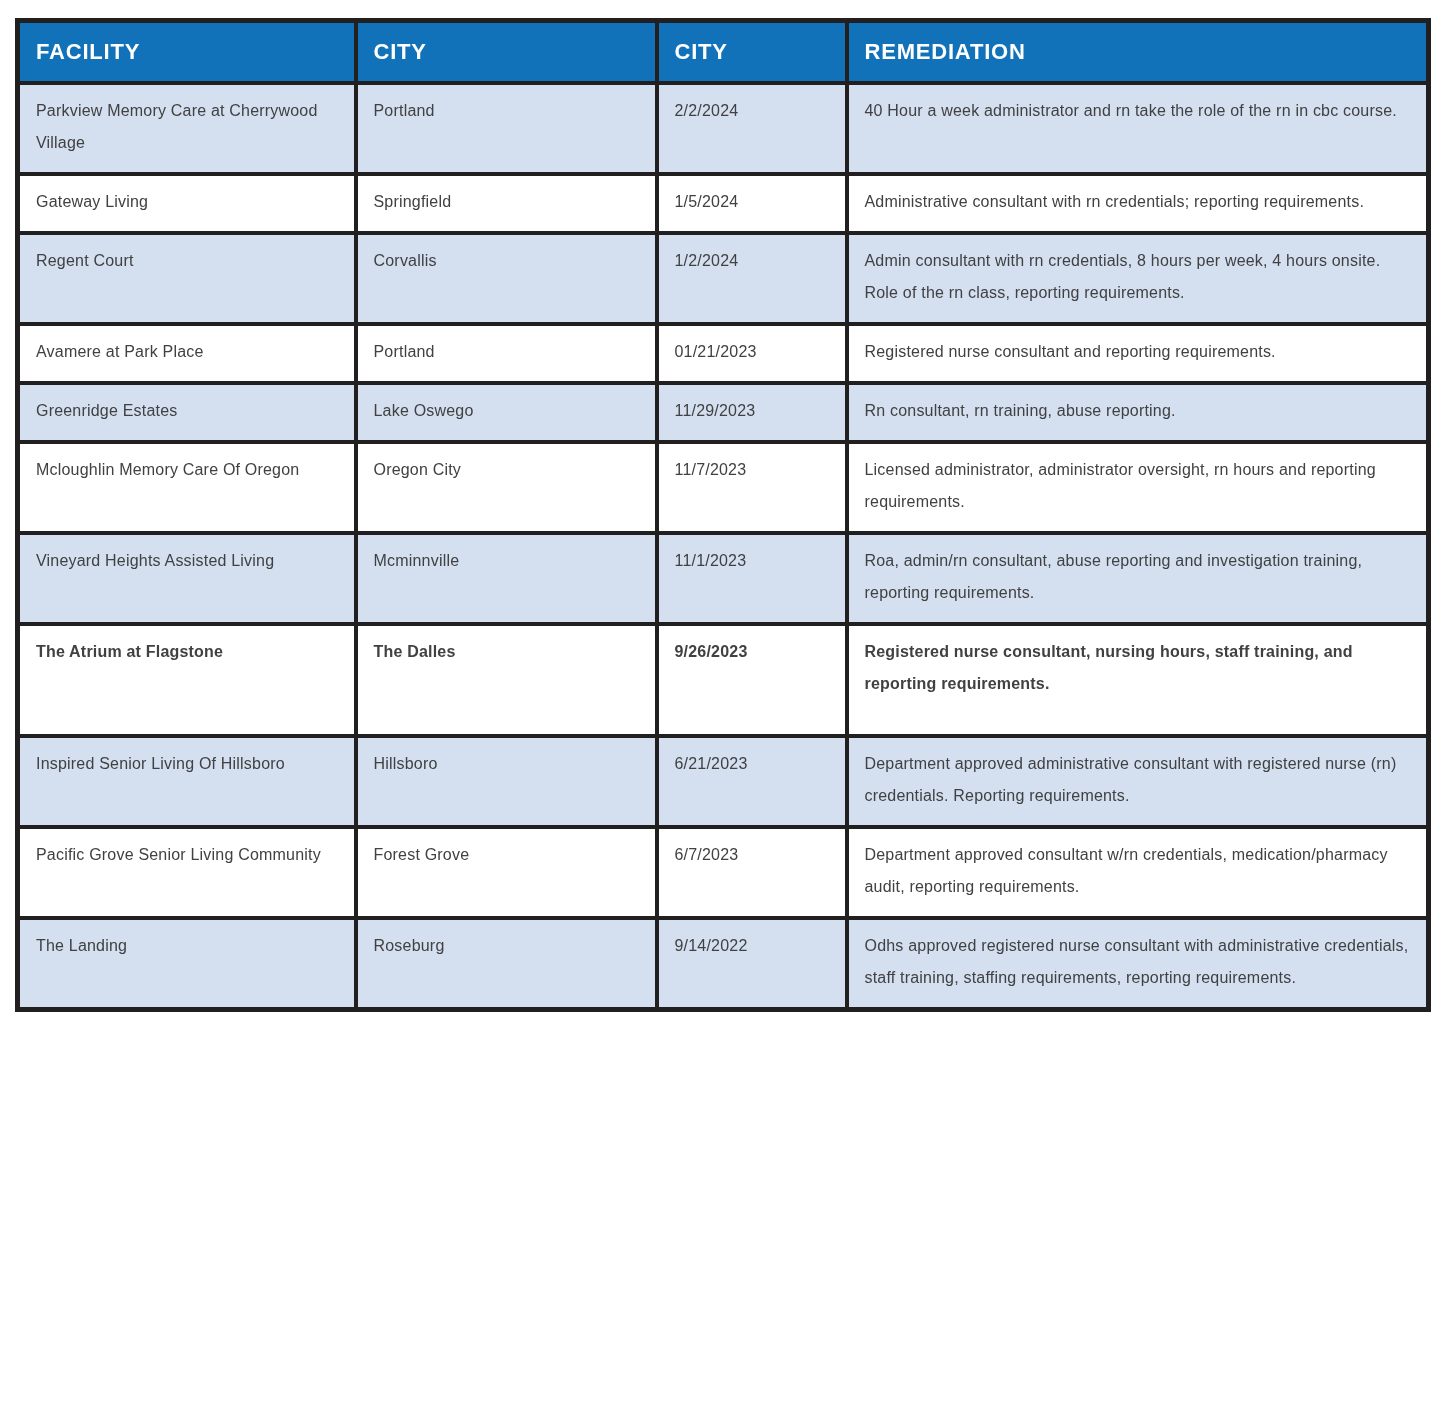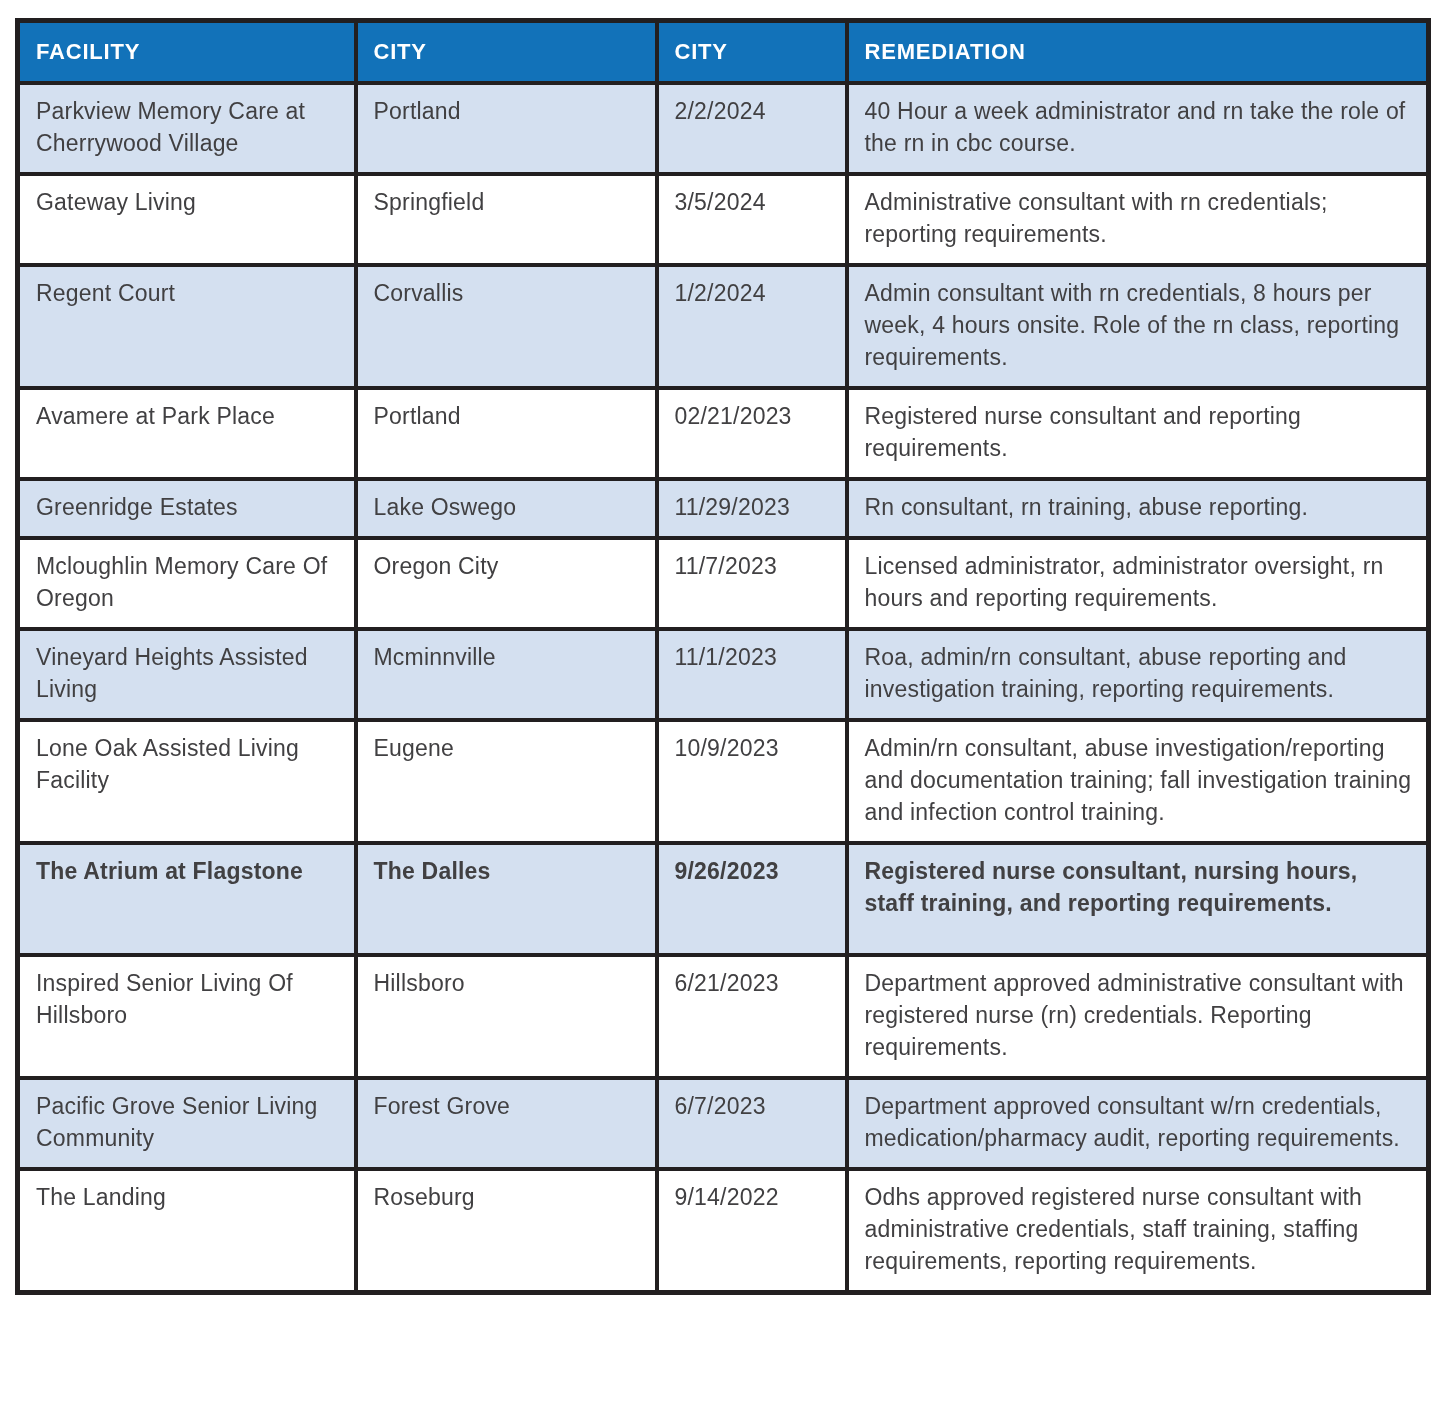--- a/index.html
+++ b/index.html
@@ -27,21 +27,21 @@
     border-collapse: collapse;
     table-layout: fixed;
     width: 1411px;
     border: 5px solid var(--border);
   }
   th, td {
     border: 4px solid var(--border);
     vertical-align: top;
     text-align: left;
     padding: 10px 14px 13px 16px;
-    font-size: 23px;
+    font-size: 16px;
     line-height: 32px;
     color: var(--text);
     letter-spacing: 0.2px;
     overflow-wrap: break-word;
   }
   thead th {
     background: var(--header-bg);
     color: var(--header-text);
     font-weight: bold;
     font-size: 22px;
@@ -75,58 +75,52 @@
     <tbody>
       <tr>
         <td>Parkview Memory Care at Cherrywood Village</td>
         <td>Portland</td>
         <td>2/2/2024</td>
         <td>40 Hour a week administrator and rn take the role of the rn in cbc course.</td>
       </tr>
       <tr>
         <td>Gateway Living</td>
         <td>Springfield</td>
-        <td>3/5/2024</td>
+        <td>1/5/2024</td>
         <td>Administrative consultant with rn credentials; reporting requirements.</td>
       </tr>
       <tr>
         <td>Regent Court</td>
         <td>Corvallis</td>
         <td>1/2/2024</td>
         <td>Admin consultant with rn credentials, 8 hours per week, 4 hours onsite. Role of the rn class, reporting requirements.</td>
       </tr>
       <tr>
         <td>Avamere at Park Place</td>
         <td>Portland</td>
-        <td>02/21/2023</td>
+        <td>01/21/2023</td>
         <td>Registered nurse consultant and reporting requirements.</td>
       </tr>
       <tr>
         <td>Greenridge Estates</td>
         <td>Lake Oswego</td>
         <td>11/29/2023</td>
         <td>Rn consultant, rn training, abuse reporting.</td>
       </tr>
       <tr>
         <td>Mcloughlin Memory Care Of Oregon</td>
         <td>Oregon City</td>
         <td>11/7/2023</td>
         <td>Licensed administrator, administrator oversight, rn hours and reporting requirements.</td>
       </tr>
       <tr>
         <td>Vineyard Heights Assisted Living</td>
         <td>Mcminnville</td>
         <td>11/1/2023</td>
         <td>Roa, admin/rn consultant, abuse reporting and investigation training, reporting requirements.</td>
-      </tr>
-      <tr>
-        <td>Lone Oak Assisted Living Facility</td>
-        <td>Eugene</td>
-        <td>10/9/2023</td>
-        <td>Admin/rn consultant, abuse investigation/reporting and documentation training; fall investigation training and infection control training.</td>
       </tr>
       <tr class="tall-row">
         <td>The Atrium at Flagstone</td>
         <td>The Dalles</td>
         <td>9/26/2023</td>
         <td>Registered nurse consultant, nursing hours, staff training, and reporting requirements.</td>
       </tr>
       <tr>
         <td>Inspired Senior Living Of Hillsboro</td>
         <td>Hillsboro</td>

